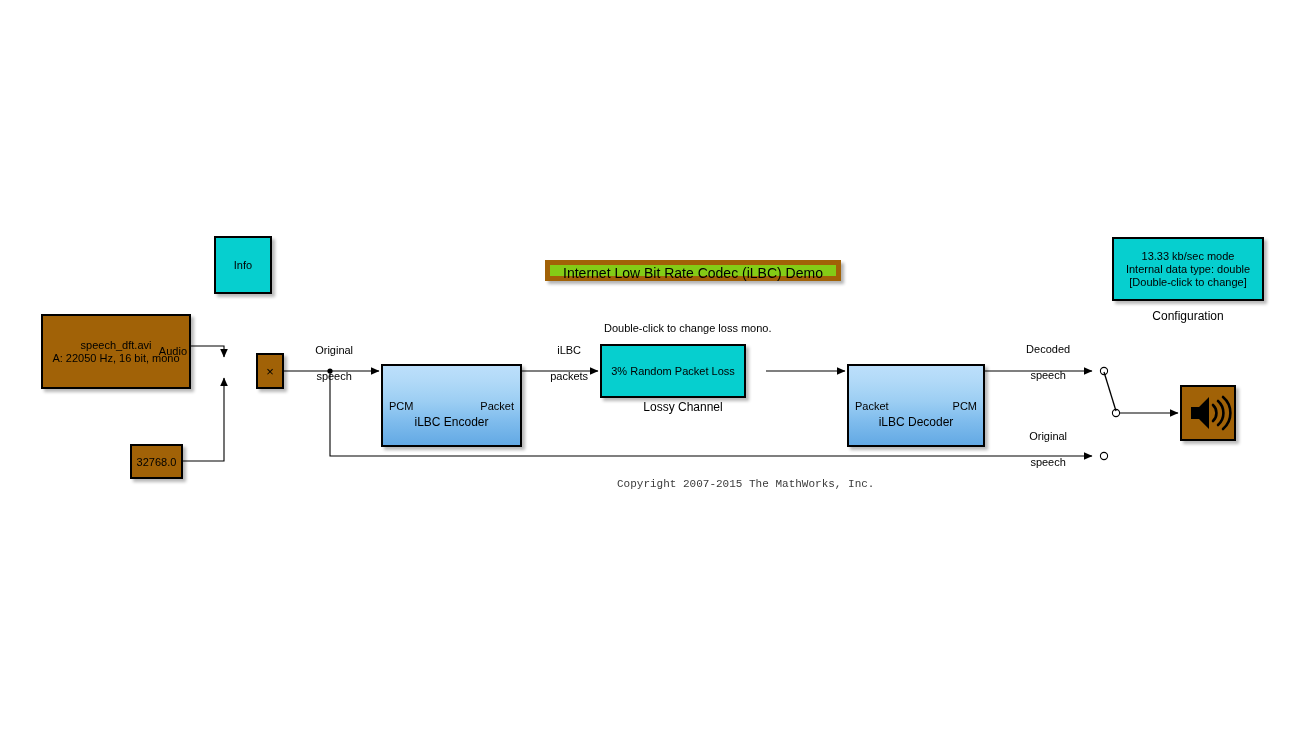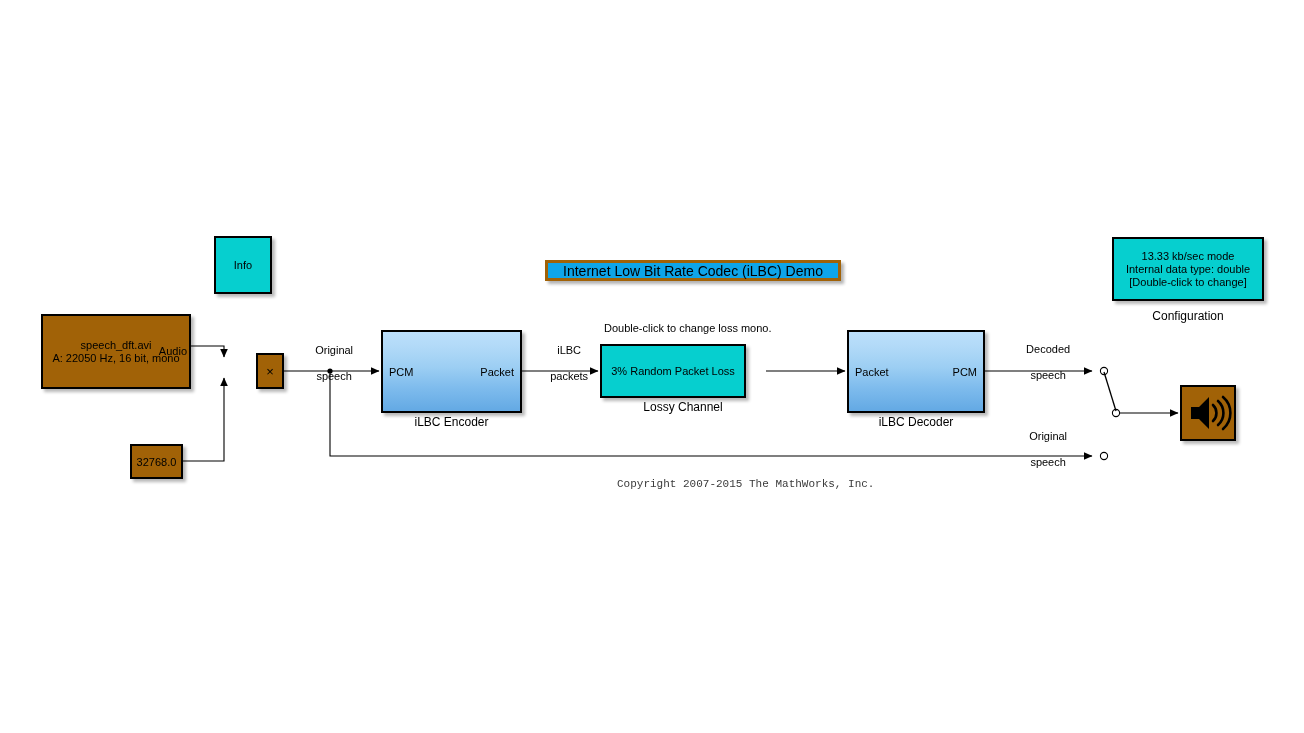--- a/index.html
+++ b/index.html
@@ -48,20 +48,21 @@
     box-shadow: 3px 3px 3px rgba(0,0,0,0.28);
   }
   .block-white { background: #a16207; }
 
   .block-cyan {
     background: #06CFCF;
   }
 
   .block-grad {
     background: linear-gradient(to bottom, #bcdffb 0%, #b2daf8 18%, #9ccef3 45%, #7fbced 70%, #63a9e4 100%);
+    margin-top: 34px;
   }
 
   .center-text {
     position: absolute;
     left: 0; right: 0; top: 50%;
     transform: translateY(-50%);
     text-align: center;
     font-size: 11px;
     line-height: 13px;
     color: #000;
@@ -93,22 +94,22 @@
     line-height: 13px;
     text-align: center;
     white-space: pre;
     color: #000;
   }
 
   
   #title-banner {
     position: absolute;
     box-sizing: border-box;
-    border: 3px solid #a16207;
-    background: #0ea5e9;
+    border: 5px solid #a16207;
+    background: #84cc16;
     box-shadow: 3px 3px 3px rgba(0,0,0,0.30);
     display: flex;
     align-items: flex-start;
     justify-content: center;
   }
   #title-banner span {
     font-size: 14px;
     color: #000;
     white-space: pre;
   }

